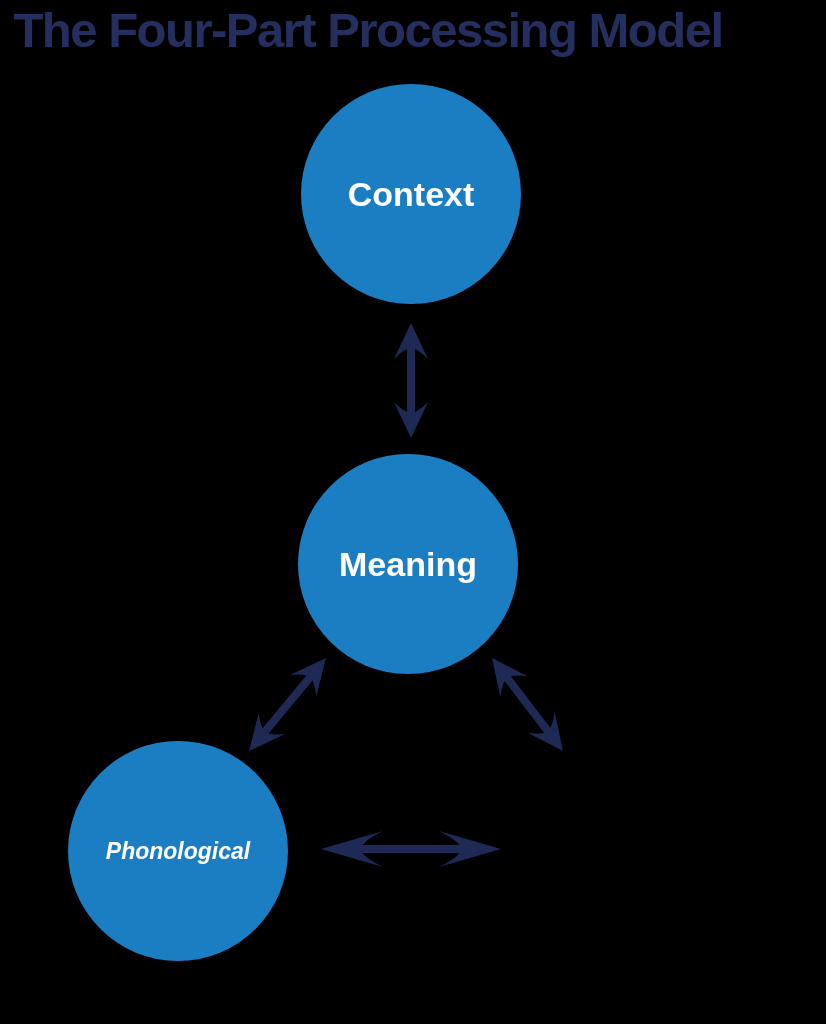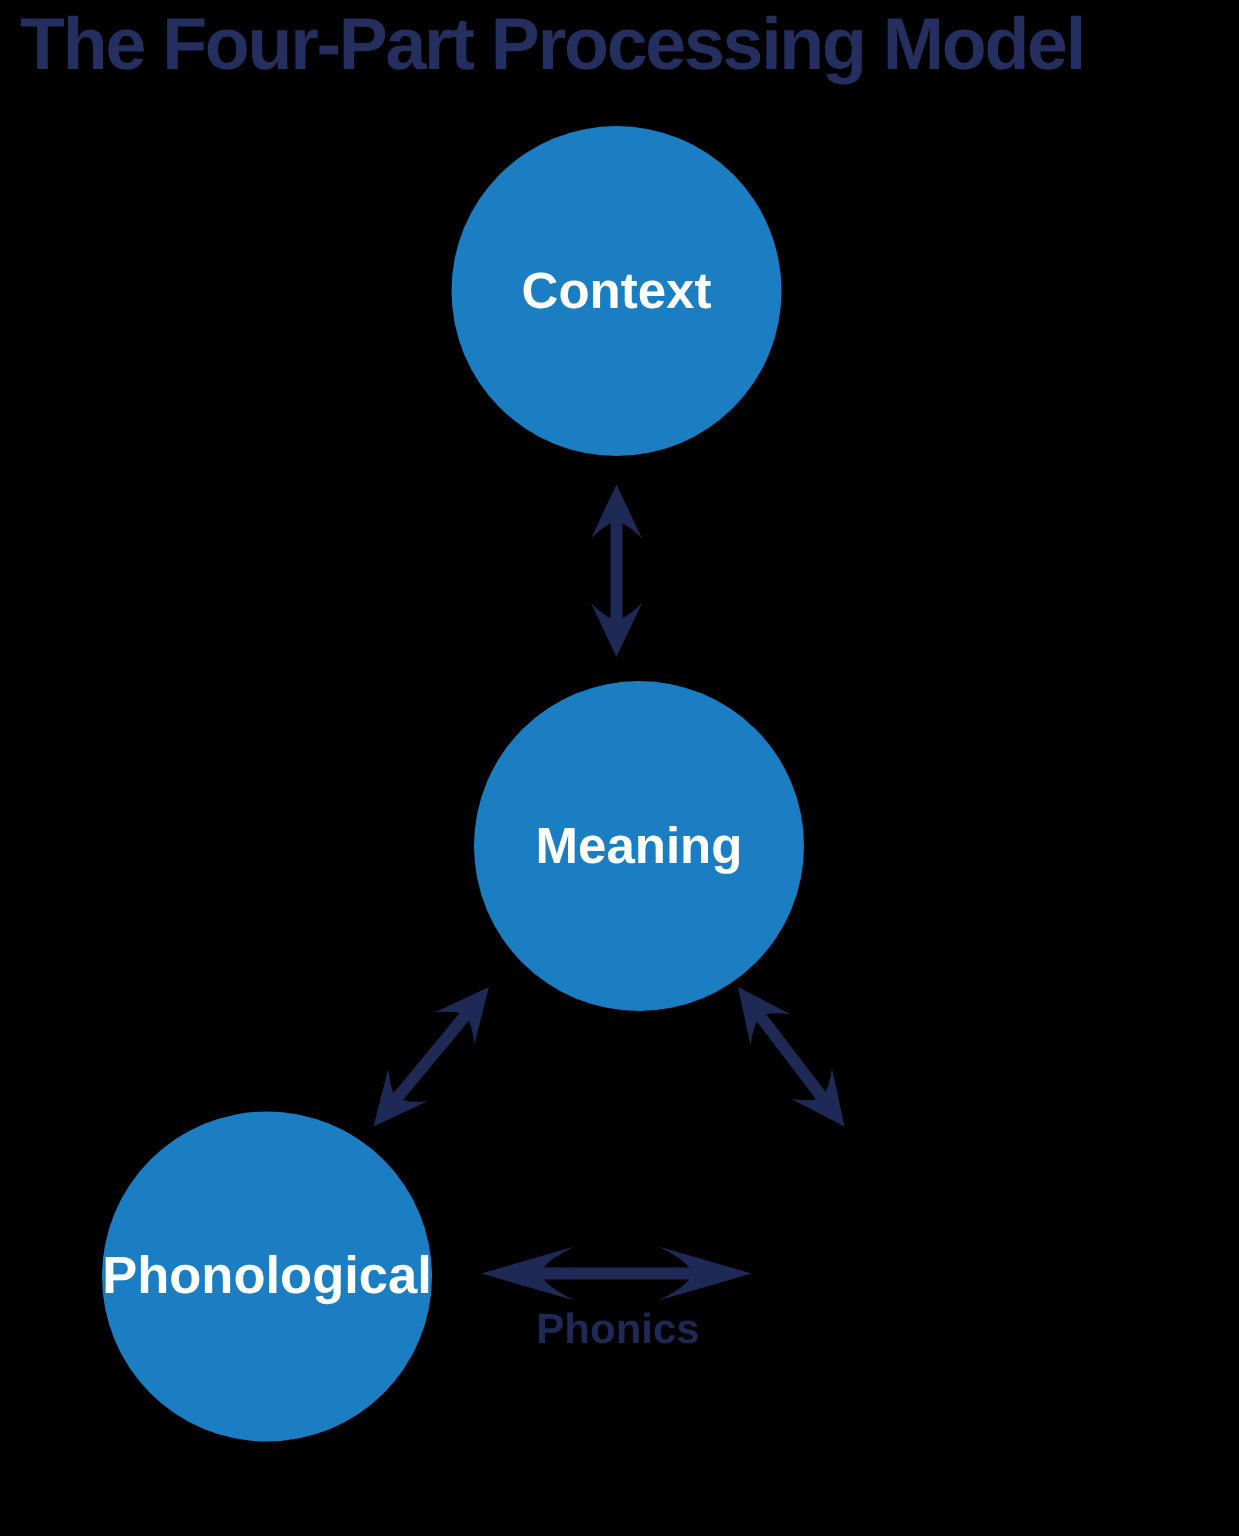--- a/index.html
+++ b/index.html
@@ -38,22 +38,22 @@
     border-radius: 50%;
     background: var(--circle-blue);
     display: flex;
     align-items: center;
     justify-content: center;
     color: var(--circle-text);
     font-weight: bold;
     text-align: center;
   }
   .node-context      { left: 301px; top:  84px; font-size: 34px; }
-  .node-meaning      { left: 316px; top: 454px; font-size: 34px; }
-  .node-phonological { left:  68px; top: 741px; font-size: 35px; }
+  .node-meaning      { left: 298px; top: 454px; font-size: 34px; }
+  .node-phonological { left:  68px; top: 741px; font-size: 23px; font-style: italic; }
   .node-orthographic { left: 535px; top: 741px; font-size: 27px; }
   .arrows {
     position: absolute;
     left: 0; top: 0;
     width: 826px;
     height: 1024px;
     pointer-events: none;
   }
   .arrows path { fill: var(--navy); }
   .arrows line { stroke: var(--navy); stroke-linecap: round; }
@@ -119,16 +119,15 @@
       <path d="M0 0 L-36 -17 Q-25 -6 -25 0 Q-25 6 -36 17 Z" transform="translate(563 751) rotate(52.6)"></path>
     </g>
 
     <g>
       <line x1="359" y1="849" x2="463" y2="849" stroke-width="8"></line>
       <path d="M0 0 L-62 -18 Q-40 -7 -40 0 Q-40 7 -62 18 Z" transform="translate(321 849) rotate(180)"></path>
       <path d="M0 0 L-62 -18 Q-40 -7 -40 0 Q-40 7 -62 18 Z" transform="translate(501 849) rotate(0)"></path>
     </g>
   </svg>
 
-  <div class="edge-label">Phonics</div>
 
 
 </div>
 
 </body></html>

